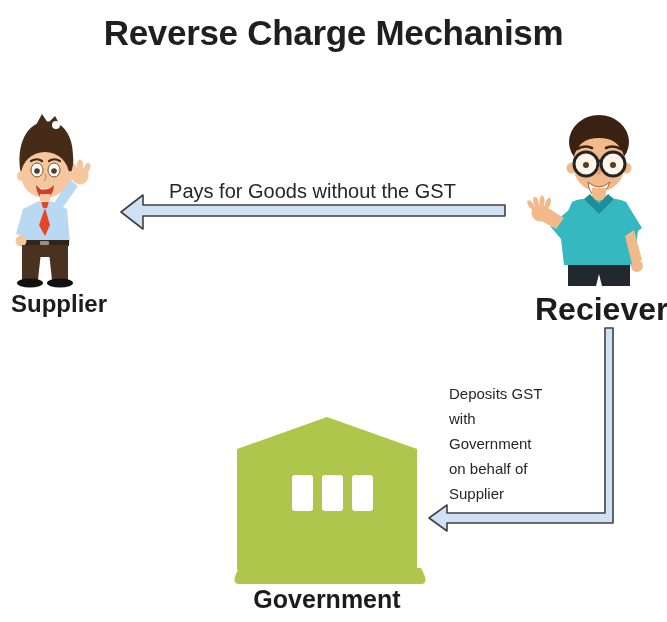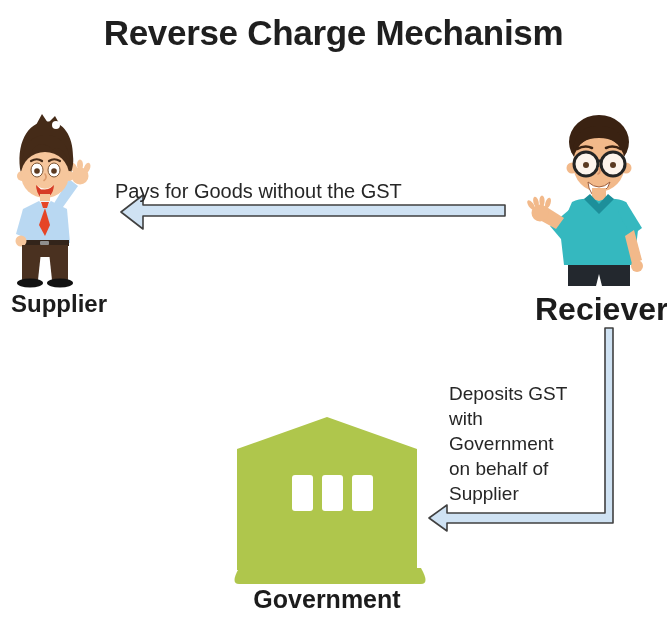--- a/index.html
+++ b/index.html
@@ -31,26 +31,26 @@
   .supplier-label  { top: 290px; left: 0px;   width: 118px; font-size: 24px; }
   .receiver-label  { top: 291px; left: 535px; width: 130px; font-size: 32px; }
   .government-label{ top: 585px; left: 227px; width: 200px; font-size: 25px; }
   .flow-label {
     position: absolute;
     color: #262626;
     font-size: 20px;
   }
   .payment-label {
     top: 180px; left: 115px; width: 395px;
-    text-align: left;
+    text-align: center;
     line-height: 22px;
   }
   .deposit-label {
     top: 381px; left: 449px; width: 152px;
-    font-size: 19px;
+    font-size: 15px;
     line-height: 25px;
     white-space: pre-line;
     text-align: left;
   }
   svg.block-arrow polygon {
     stroke: #404040;
     stroke-width: 1.6;
     stroke-linejoin: round;
   }
 </style>

